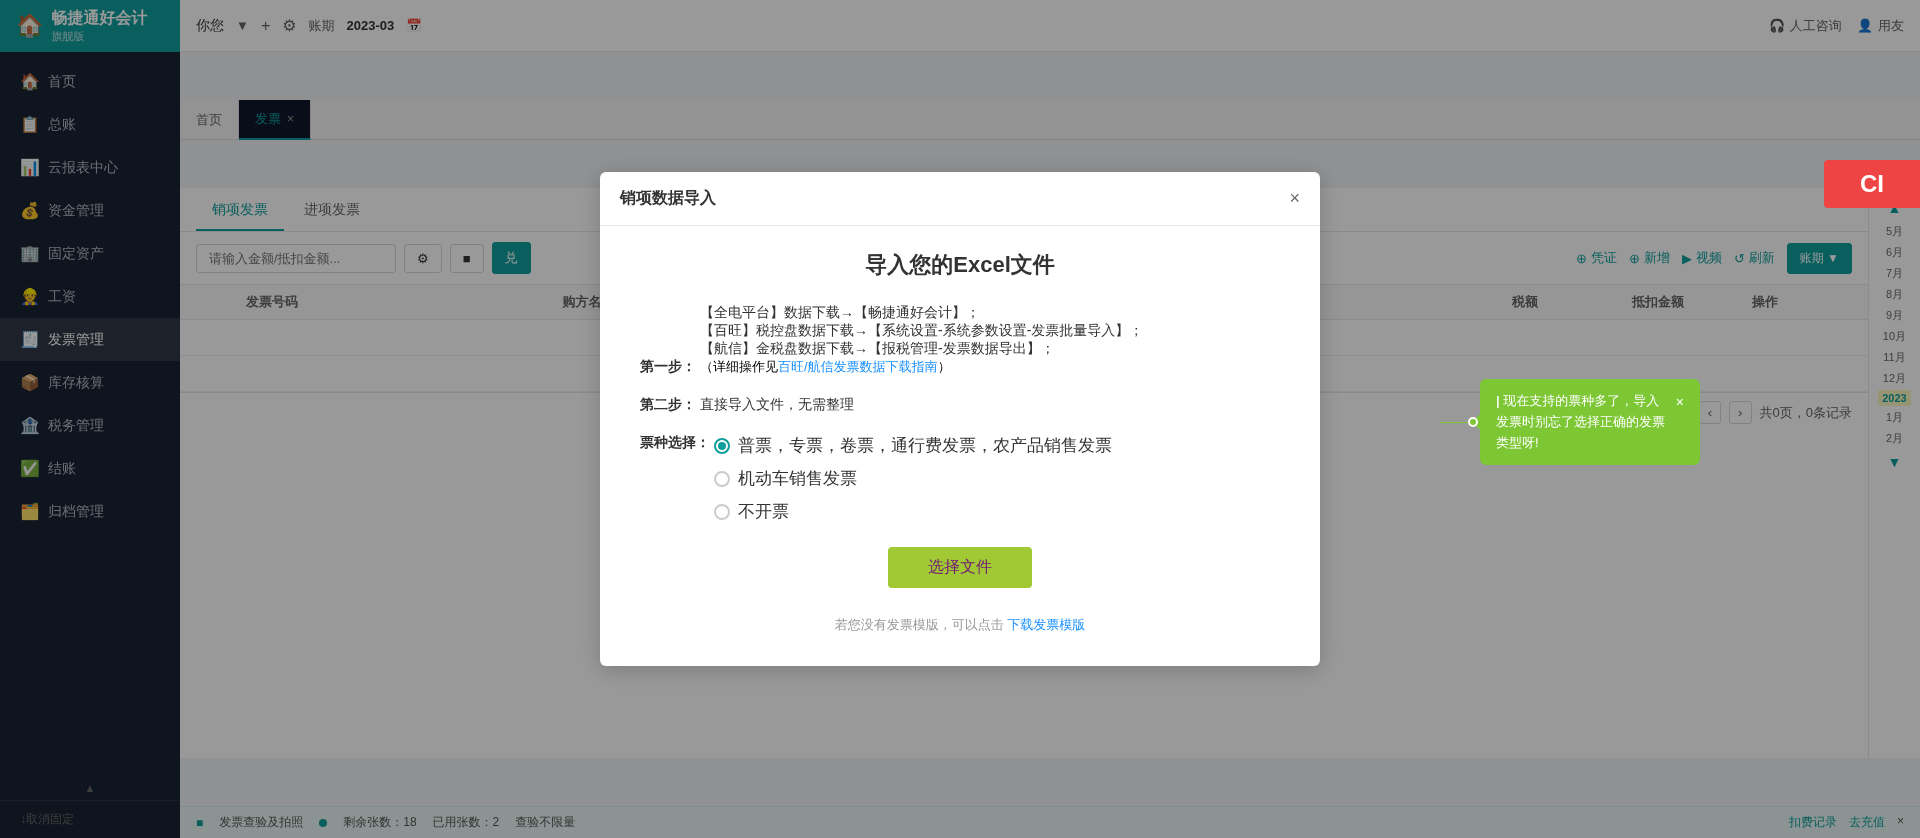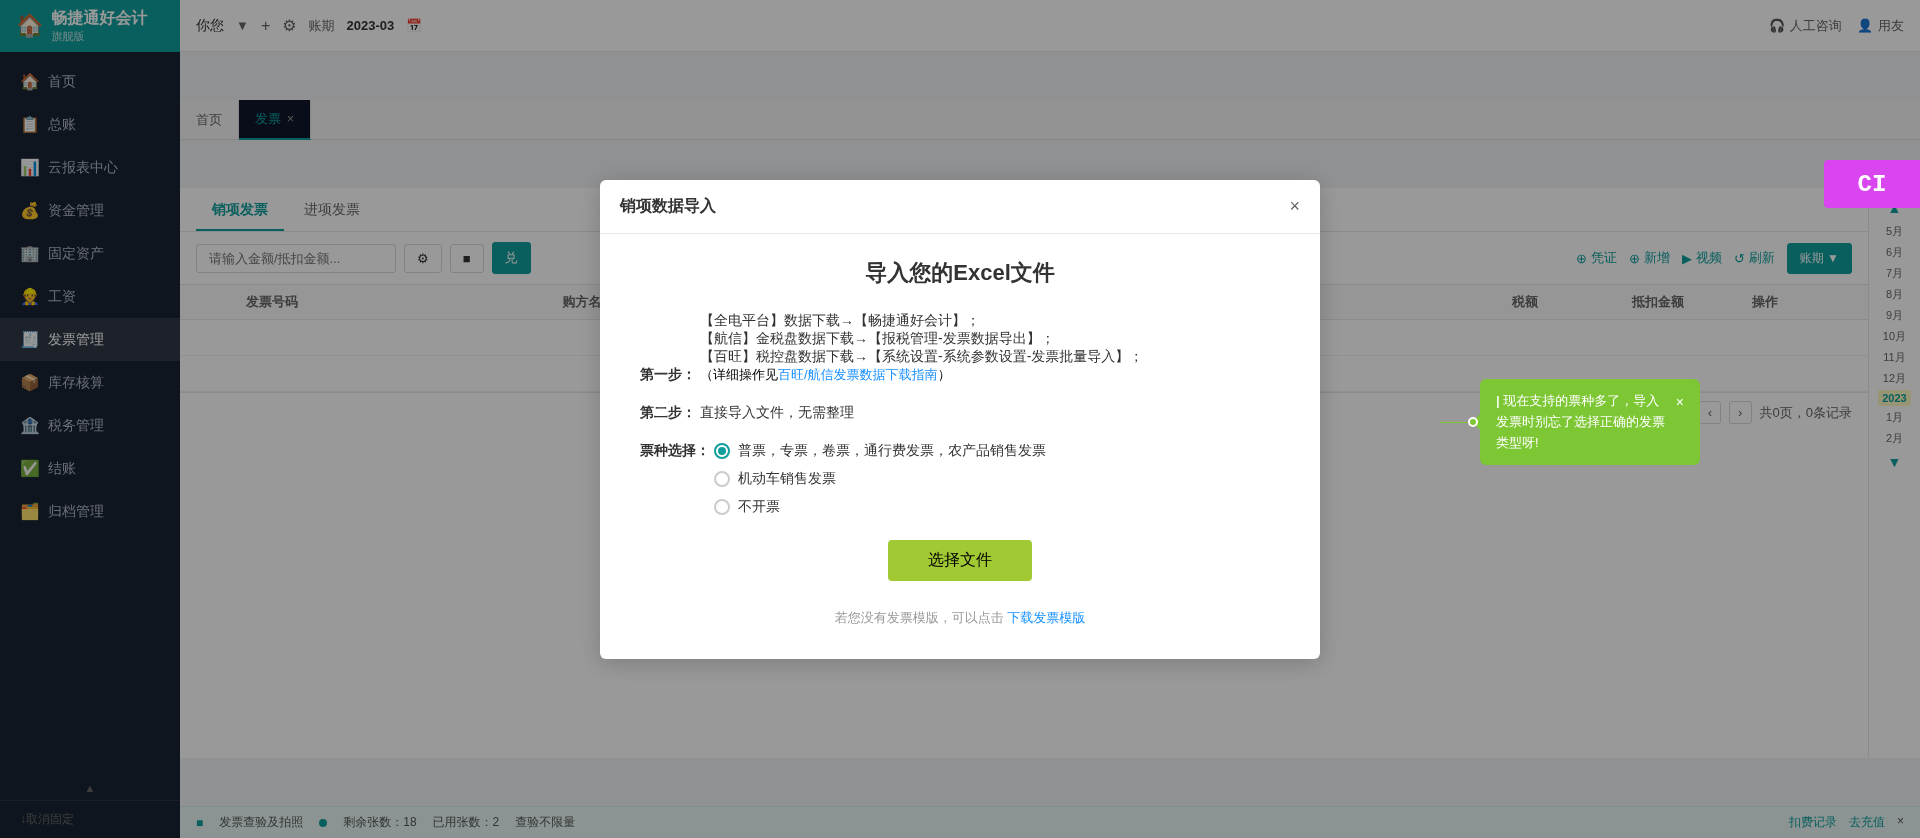--- a/index.html
+++ b/index.html
@@ -43,21 +43,21 @@
     .tab-close { color: #999; font-size: 12px; cursor: pointer; }
 
     
     .content { flex: 1; display: flex; overflow: hidden; position: relative; }
     .content-main { flex: 1; overflow: hidden; background: white; }
 
     
     .invoice-page { padding: 0; height: 100%; }
     .invoice-subtabs { display: flex; padding: 0 16px; border-bottom: 1px solid #e8e8e8; height: 44px; align-items: flex-end; background: white; }
     .invoice-subtab { padding: 10px 16px; cursor: pointer; font-size: 14px; color: #666; border-bottom: 2px solid transparent; margin-right: 4px; }
-    .invoice-subtab.active { color: #0e9e9b; border-bottom-color: #0e9e9b; font-weight: bold; }
+    .invoice-subtab.active { color: #0e9e9b; border-bottom-color: #0e9e9b; }
 
     .invoice-toolbar { display: flex; align-items: center; padding: 10px 16px; gap: 8px; border-bottom: 1px solid #e8e8e8; background: white; }
     .toolbar-search { border: 1px solid #d9d9d9; padding: 6px 12px; width: 200px; color: #999; border-radius: 3px; font-size: 13px; }
     .toolbar-btn { padding: 6px 12px; border: 1px solid #d9d9d9; background: white; cursor: pointer; border-radius: 3px; font-size: 13px; color: #333; display: flex; align-items: center; gap: 4px; }
     .toolbar-btn.teal { background: #0e9e9b; color: white; border-color: #0e9e9b; }
     .toolbar-right-actions { margin-left: auto; display: flex; align-items: center; gap: 12px; color: #666; font-size: 13px; }
     .action-link { color: #0e9e9b; cursor: pointer; display: flex; align-items: center; gap: 4px; }
 
     .invoice-table-header { display: grid; grid-template-columns: 50px 1fr 1fr 1fr 1fr 120px 120px 100px; padding: 8px 16px; background: #fafafa; border-bottom: 1px solid #e8e8e8; font-size: 13px; color: #666; font-weight: bold; }
     .invoice-row { display: grid; grid-template-columns: 50px 1fr 1fr 1fr 1fr 120px 120px 100px; padding: 10px 16px; border-bottom: 1px solid #f0f0f0; font-size: 13px; color: #333; }
@@ -75,43 +75,43 @@
     
     .dialog { background: white; border-radius: 6px; width: 720px; box-shadow: 0 4px 24px rgba(0,0,0,0.2); position: relative; z-index: 101; }
     .dialog-header { padding: 16px 20px; border-bottom: 1px solid #e8e8e8; display: flex; align-items: center; justify-content: space-between; }
     .dialog-title { font-size: 16px; color: #333; font-weight: bold; }
     .dialog-close { cursor: pointer; color: #666; font-size: 18px; }
     .dialog-body { padding: 24px 40px 32px; }
     .dialog-main-title { text-align: center; font-size: 22px; color: #333; margin-bottom: 24px; font-weight: bold; }
     .step-block { margin-bottom: 20px; }
     .step-link { color: #1890ff; cursor: pointer; text-decoration: none; }
     .radio-group { margin-left: 52px; display: flex; flex-direction: column; gap: 10px; margin-top: 6px; }
-    .radio-item { display: flex; align-items: center; gap: 8px; font-size: 14px; color: #333; cursor: pointer; }
+    .radio-item { display: flex; align-items: center; gap: 8px; font-size: 17px; color: #333; cursor: pointer; }
     .radio-circle { width: 16px; height: 16px; border-radius: 50%; border: 2px solid #ccc; background: white; flex-shrink: 0; display: flex; align-items: center; justify-content: center; }
     .radio-circle.selected { border-color: #0e9e9b; background: white; }
     .radio-circle.selected::after { content: ''; width: 8px; height: 8px; border-radius: 50%; background: #0e9e9b; }
-    .select-file-btn { display: block; margin: 24px auto 0; background: #a0c934; color: #000000; border: none; border-radius: 4px; padding: 10px 40px; font-size: 16px; cursor: pointer; }
+    .select-file-btn { display: block; margin: 24px auto 0; background: #a0c934; color: #701a75; border: none; border-radius: 4px; padding: 10px 40px; font-size: 16px; cursor: pointer; }
     .dialog-footer-text { text-align: center; margin-top: 28px; color: #999; font-size: 13px; }
 
     
     .tooltip-bubble { position: absolute; right: 196px; top: 340px; background: #7dc734; color: white; padding: 12px 16px; border-radius: 6px; font-size: 13px; line-height: 1.6; width: 220px; z-index: 200; }
     .tooltip-bubble::before { content: ''; position: absolute; left: -8px; top: 50%; transform: translateY(-50%); border: 8px solid transparent; border-right-color: #7dc734; border-left: none; }
     .tooltip-close { float: right; cursor: pointer; font-size: 14px; margin-left: 8px; }
 
     
     .statusbar { background: #e8f7f5; height: 32px; display: flex; align-items: center; padding: 0 16px; gap: 16px; font-size: 12px; color: #555; border-top: 1px solid #d0eded; flex-shrink: 0; }
     .statusbar-right { margin-left: auto; display: flex; gap: 12px; }
     .statusbar-link { color: #0e9e9b; cursor: pointer; }
 
     
     .pagination-bar { padding: 8px 16px; display: flex; align-items: center; gap: 8px; font-size: 13px; color: #666; border-top: 1px solid #e8e8e8; }
     .pagination-btn { border: 1px solid #d9d9d9; background: white; padding: 3px 8px; cursor: pointer; border-radius: 3px; color: #666; }
 
     
-    .ci-badge { position: fixed; right: 0; top: 160px; background: #d946ef; color: white; width: 96px; height: 48px; display: flex; align-items: center; justify-content: center; font-size: 24px; font-weight: bold; border-radius: 4px 0 0 4px; z-index: 300; font-family: Liberation Mono, monospace; }
+    .ci-badge { position: fixed; right: 0; top: 160px; background: #ef4444; color: white; width: 96px; height: 48px; display: flex; align-items: center; justify-content: center; font-size: 24px; font-weight: bold; border-radius: 4px 0 0 4px; z-index: 300; }
   </style>
 </head>
 <body>
 
 <div class="app-wrapper">
 
   <div class="sidebar">
     <div class="sidebar-logo">
       <span style="font-size:22px;">🏠</span>
       <div>
@@ -322,22 +322,22 @@
       <span class="dialog-close">×</span>
     </div>
     <div class="dialog-body">
       <div class="dialog-main-title">导入您的Excel文件</div>
 
       <div class="step-block">
         <div style="display:flex;align-items:flex-end;">
           <span style="font-size:14px;color:#333;font-weight:bold;white-space:nowrap;">第一步：</span>
           <div style="margin-left:4px;">
             <div style="font-size:14px;color:#333;">【全电平台】数据下载→【畅捷通好会计】；</div>
+            <div style="font-size:14px;color:#333;">【百旺】税控盘数据下载→【系统设置-系统参数设置-发票批量导入】；</div>
             <div style="font-size:14px;color:#333;">【航信】金税盘数据下载→【报税管理-发票数据导出】；</div>
-            <div style="font-size:14px;color:#333;">【百旺】税控盘数据下载→【系统设置-系统参数设置-发票批量导入】；</div>
             <div style="font-size:13px;">（详细操作见<a class="step-link">百旺/航信发票数据下载指南</a>）</div>
           </div>
         </div>
       </div>
 
       <div class="step-block">
         <div style="display:flex;align-items:center;">
           <span style="font-size:14px;color:#333;font-weight:bold;white-space:nowrap;">第二步：</span>
           <span style="margin-left:4px;font-size:14px;color:#333;">直接导入文件，无需整理</span>
         </div>

